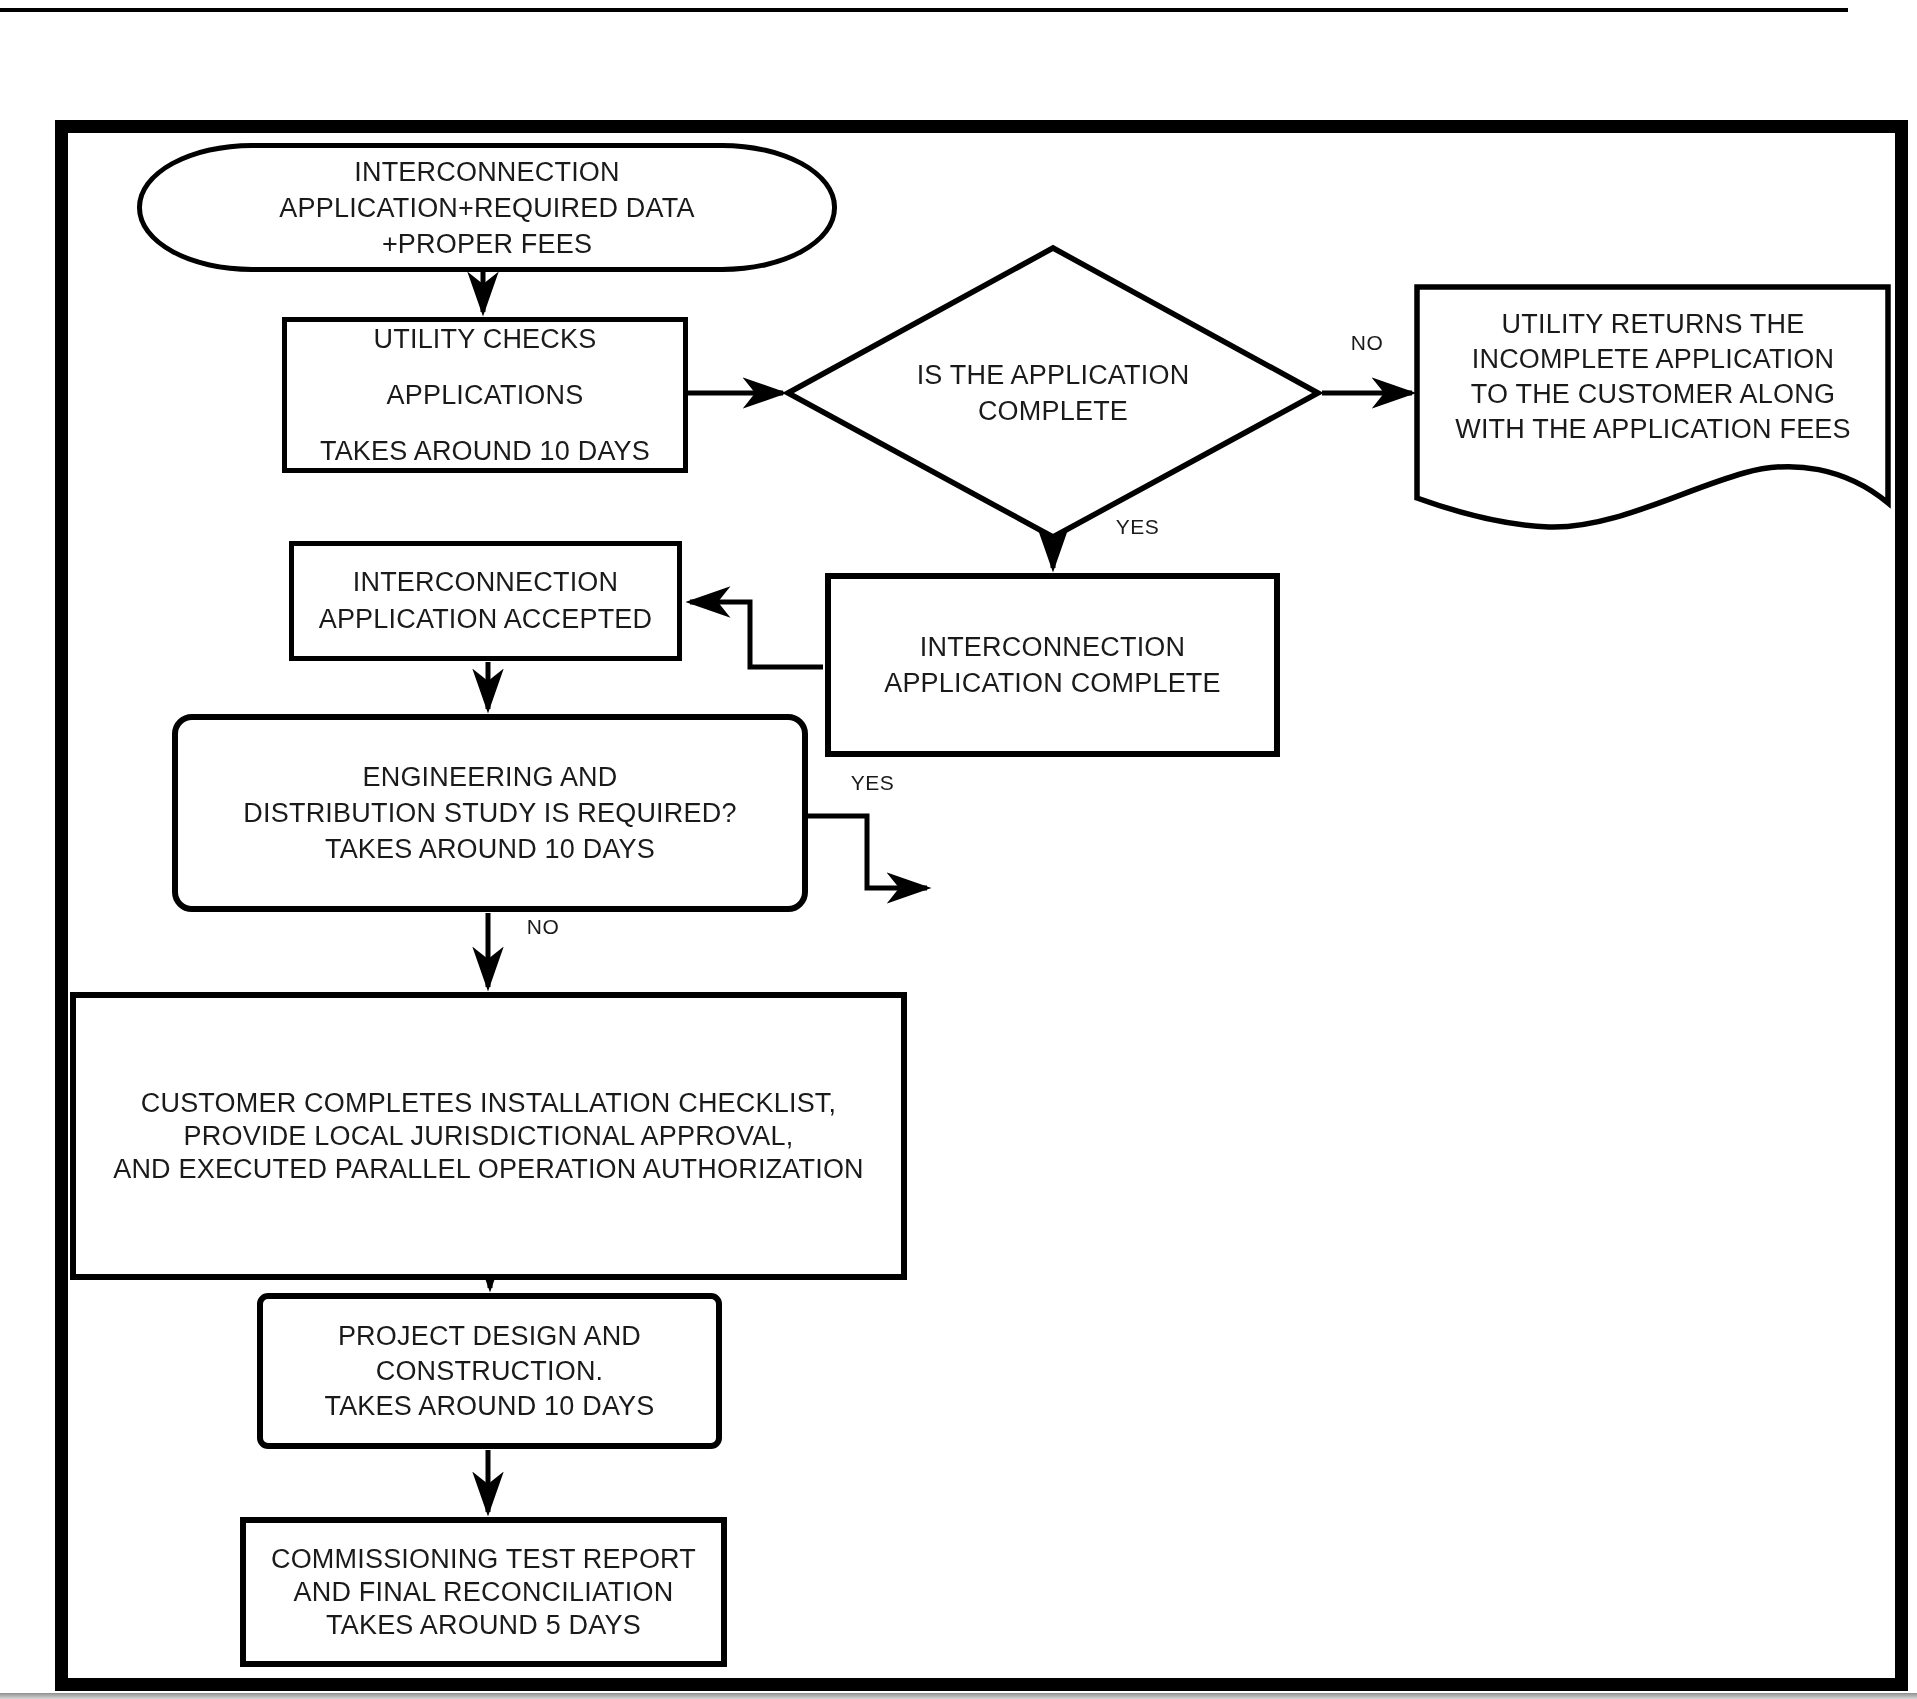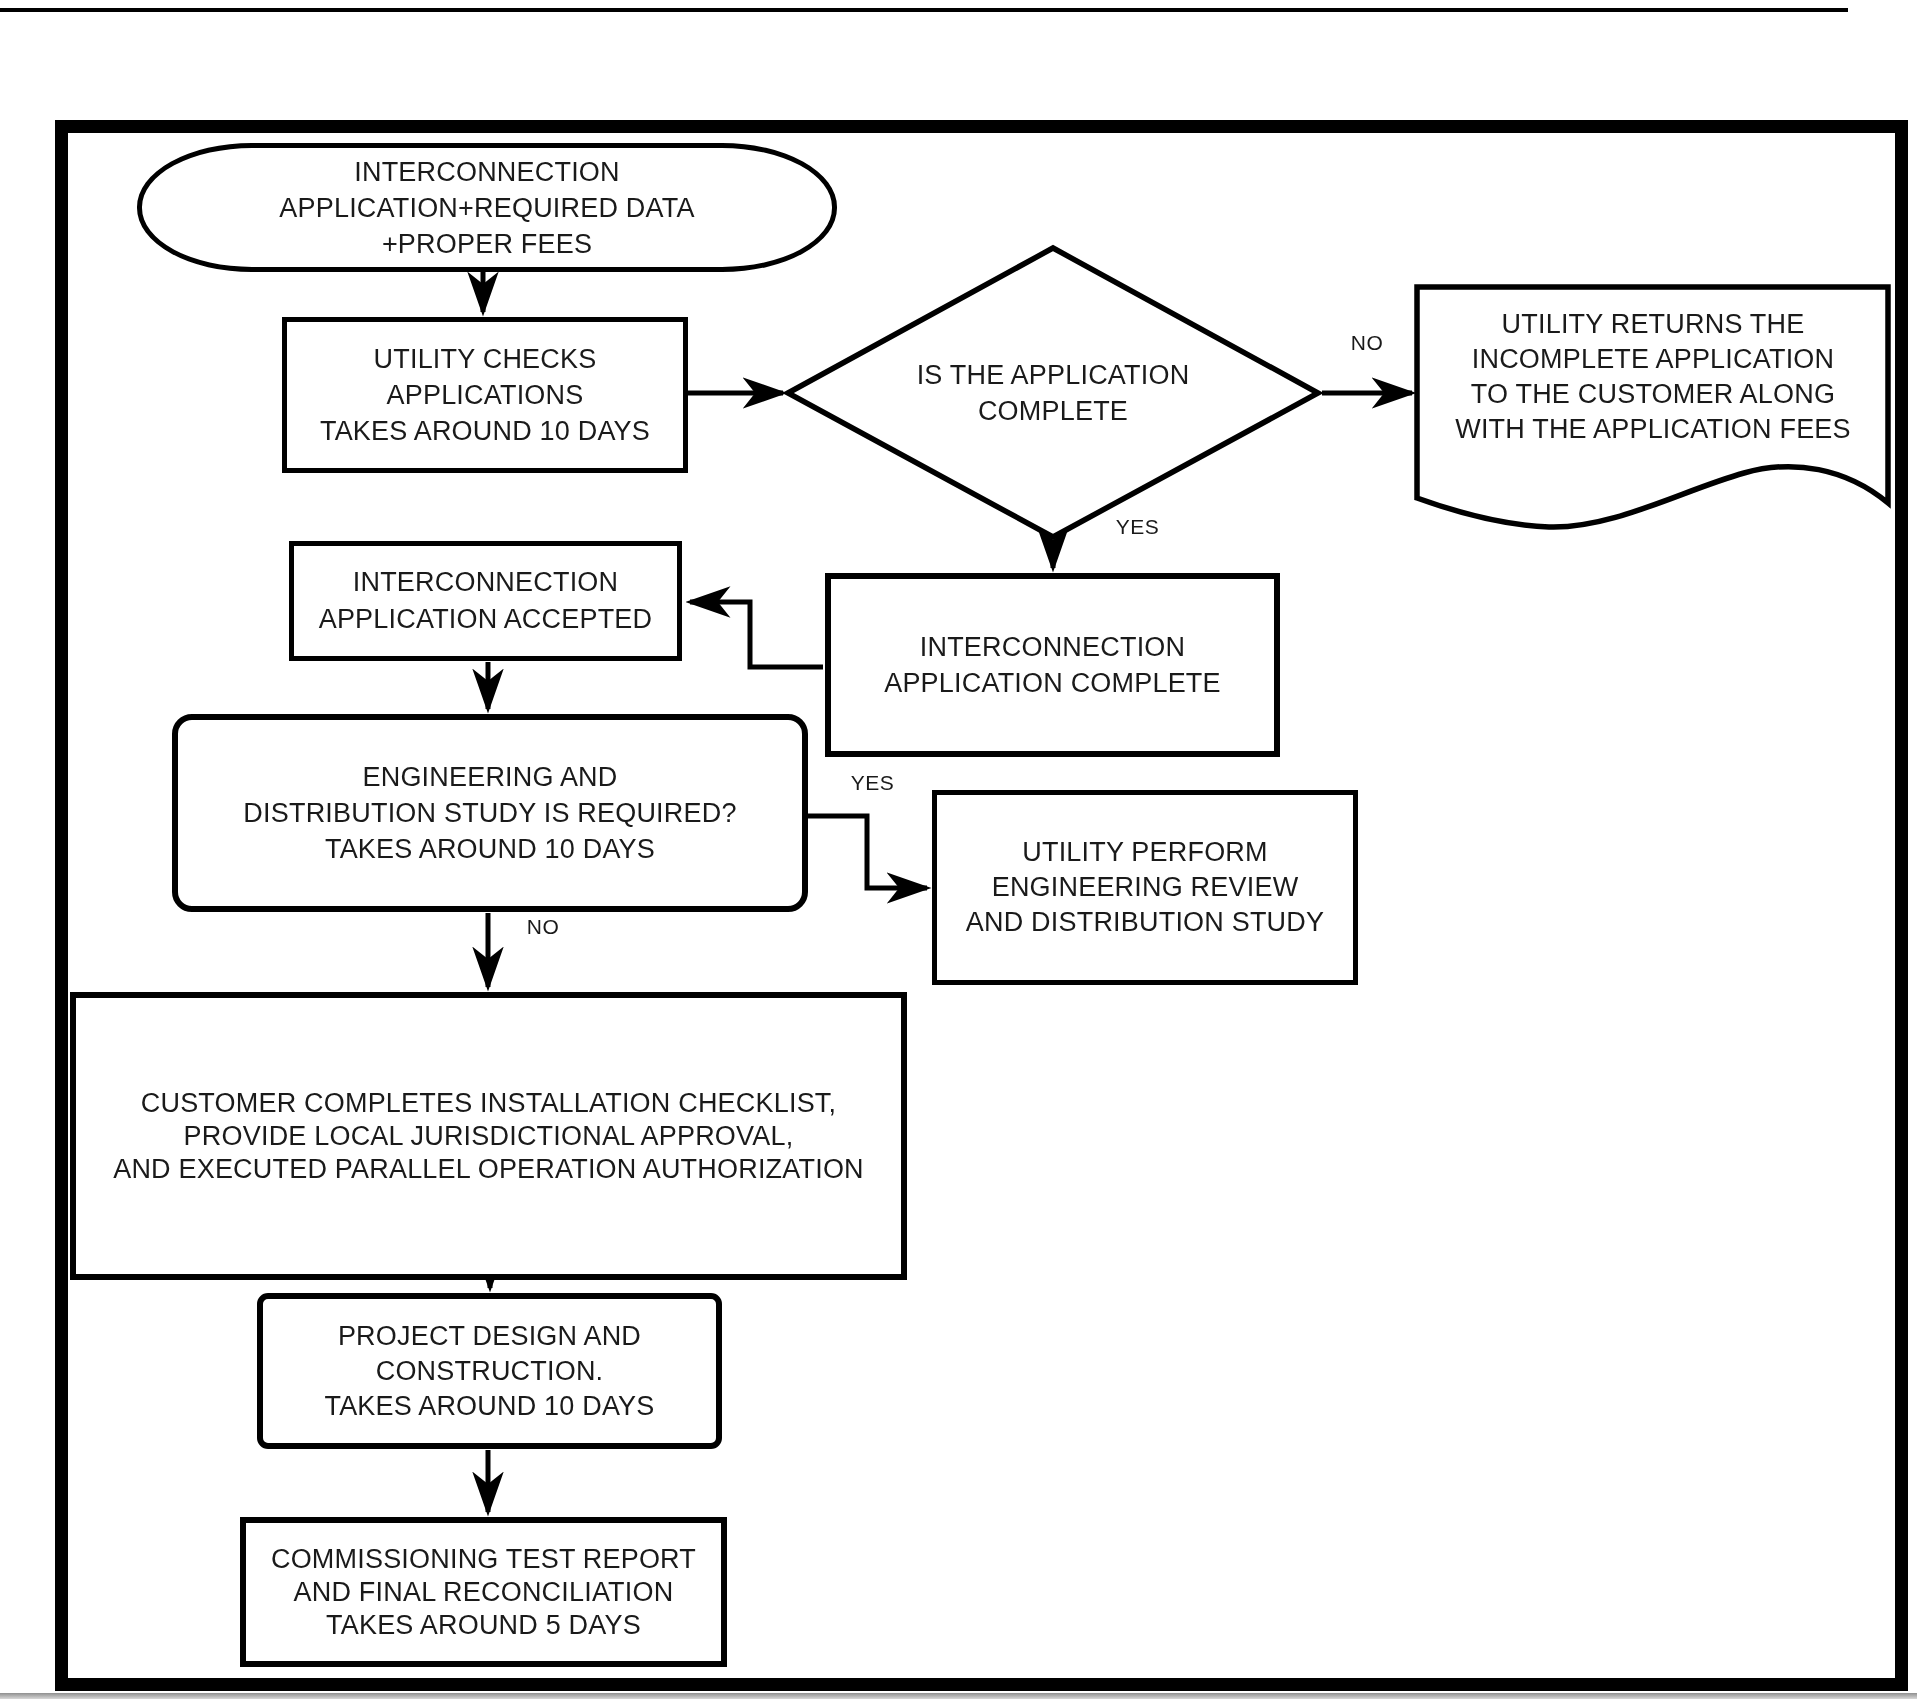--- a/index.html
+++ b/index.html
@@ -59,21 +59,21 @@
     <path d="M490,1234 L490,1288" stroke="#000" stroke-width="5" fill="none" marker-end="url(#ah)"></path>
     <path d="M488,1450 L488,1512" stroke="#000" stroke-width="5" fill="none" marker-end="url(#ah)"></path>
   </svg>
 
   <div class="node stadium" style="left:137px;top:143px;width:700px;height:129px;">
     <div class="ln">INTERCONNECTION</div>
     <div class="ln">APPLICATION+REQUIRED DATA</div>
     <div class="ln">+PROPER FEES</div>
   </div>
 
-  <div class="node" style="left:282px;top:317px;width:406px;height:156px;border-width:5px;">
+  <div class="node" style="left:282px;top:317px;width:406px;height:156px;border-width:5px;gap:20px;">
     <div class="ln">UTILITY CHECKS</div>
     <div class="ln">APPLICATIONS</div>
     <div class="ln">TAKES AROUND 10 DAYS</div>
   </div>
 
   <div class="node no-box" style="left:853px;top:357px;width:400px;height:72px;">
     <div class="ln">IS THE APPLICATION</div>
     <div class="ln">COMPLETE</div>
   </div>
 
@@ -93,25 +93,20 @@
     <div class="ln">INTERCONNECTION</div>
     <div class="ln">APPLICATION COMPLETE</div>
   </div>
 
   <div class="node" style="left:172px;top:714px;width:636px;height:198px;border-radius:20px;">
     <div class="ln">ENGINEERING AND</div>
     <div class="ln">DISTRIBUTION STUDY IS REQUIRED?</div>
     <div class="ln">TAKES AROUND 10 DAYS</div>
   </div>
 
-  <div class="node lh35" style="left:932px;top:790px;width:426px;height:195px;border-width:5px;">
-    <div class="ln">UTILITY PERFORM</div>
-    <div class="ln">ENGINEERING REVIEW</div>
-    <div class="ln">AND DISTRIBUTION STUDY</div>
-  </div>
 
   <div class="node lh33" style="left:70px;top:992px;width:837px;height:288px;">
     <div class="ln">CUSTOMER COMPLETES INSTALLATION CHECKLIST,</div>
     <div class="ln">PROVIDE LOCAL JURISDICTIONAL APPROVAL,</div>
     <div class="ln">AND EXECUTED PARALLEL OPERATION AUTHORIZATION</div>
   </div>
 
   <div class="node lh35" style="left:257px;top:1293px;width:465px;height:156px;border-radius:11px;">
     <div class="ln">PROJECT DESIGN AND</div>
     <div class="ln">CONSTRUCTION.</div>

